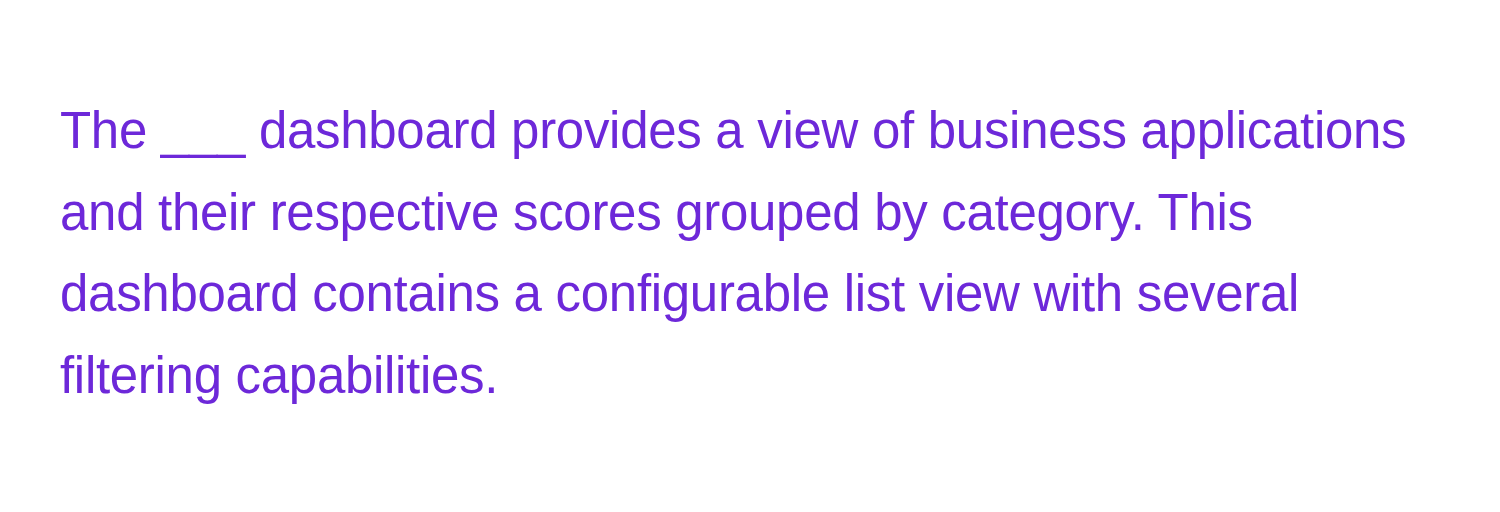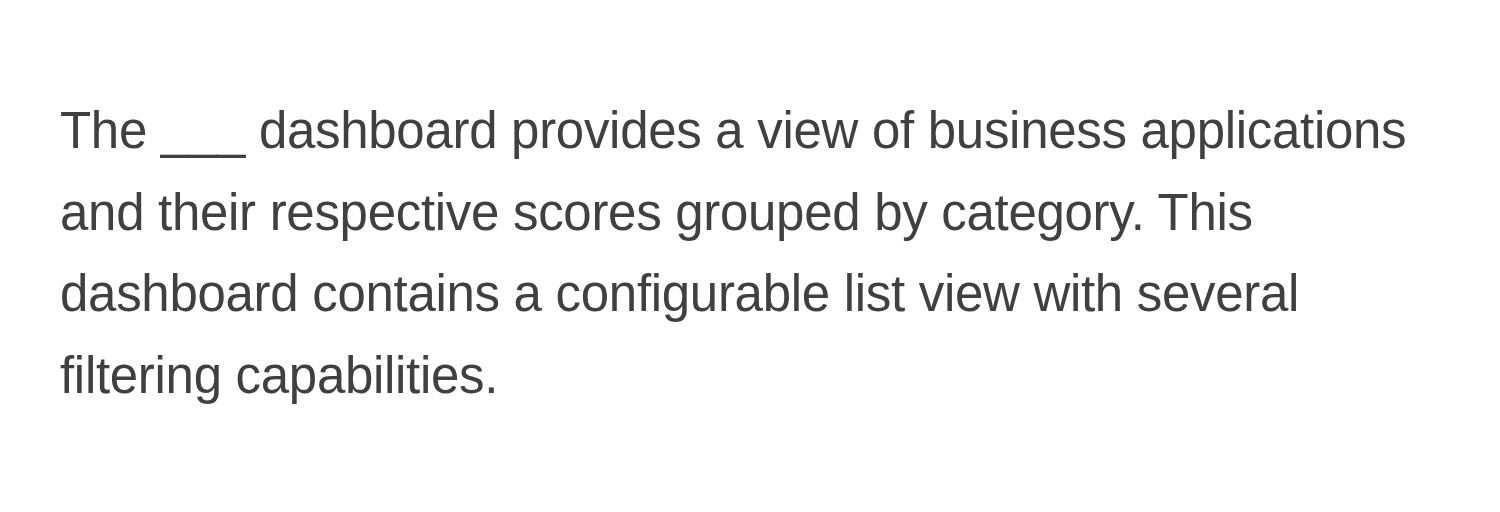--- a/index.html
+++ b/index.html
@@ -10,21 +10,21 @@
     body {
       font-family: -apple-system, BlinkMacSystemFont, "Segoe UI", Helvetica, Arial, sans-serif;
       background: #ffffff;
       width: 1500px;
       height: 512px;
       padding: 90px 60px 40px 60px;
     }
     .question-text {
       font-size: 51px;
       line-height: 1.6;
-      color: #404040;
+      color: #6d28d9;
       font-weight: 400;
       letter-spacing: -0.3px;
     }
   </style>
 </head>
 <body>
 
 <div class="question-text">The ___ dashboard provides a view of business applications and their respective scores grouped by category. This dashboard contains a configurable list view with several filtering capabilities.</div>
 
 </body></html>

